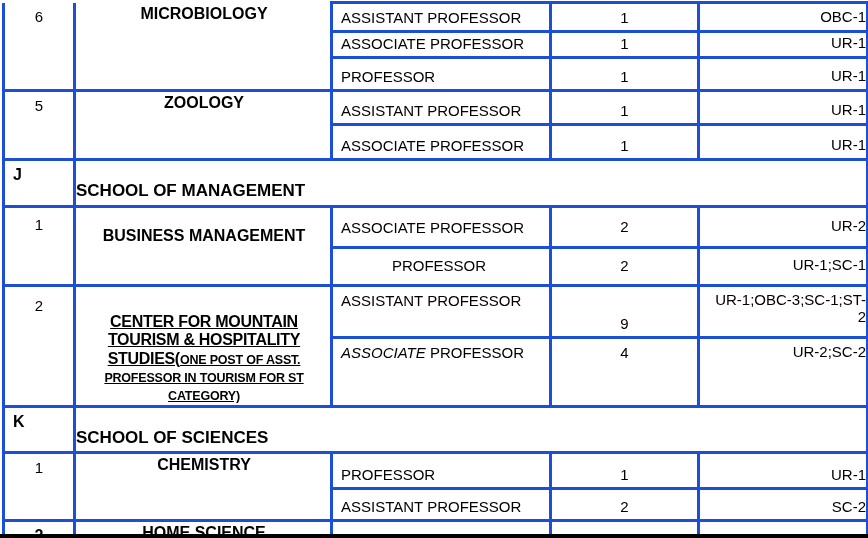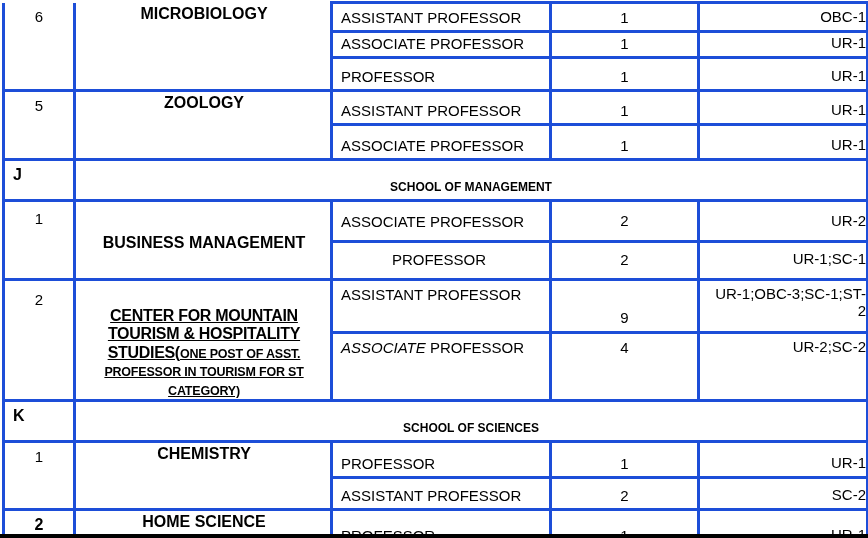--- a/index.html
+++ b/index.html
@@ -28,30 +28,30 @@
   .h37{height:35px}.h43{height:41px}.h40{height:38px}.h49{height:47px}
   .h63{height:61px}.h38{height:36px}.h34{height:32px}.hlast{height:40px}
 
   
   .sl{vertical-align:top;text-align:center;padding-top:5px;}
   .dept{vertical-align:top;text-align:center;padding:2px 8px 0 10px;font-weight:700;font-size:16px;}
   .pos{text-align:left;padding:2px 4px 4px 8px;}
   .cnt{text-align:center;padding-bottom:4px;}
   .cat{text-align:right;padding-left:10px;padding-bottom:4px;line-height:1.12;}
   .sec-letter{vertical-align:top;text-align:left;font-weight:700;font-size:16px;padding:5px 0 0 8px;}
-  .sec-title{vertical-align:top;text-align:center;font-weight:700;font-size:12px;padding-top:20px;}
+  .sec-title{vertical-align:top;font-weight:700;font-size:17px;padding-top:20px;}
 
   
   .vt{vertical-align:top;padding-top:5px;}
   .vt8{vertical-align:top;padding-top:8px;}
   .vm{vertical-align:middle;padding-bottom:0;}
   .center{text-align:center;padding-left:0;}
   .pt8{padding-top:8px;}
   .pt10{padding-top:10px;}
-  .pt24{padding-top:32px;}
+  .pt24{padding-top:19px;}
   .pt26{padding-top:26px;text-decoration:underline;}
   .boldnum{font-weight:700;font-size:16px;}
 
   .dept-main{line-height:18px;letter-spacing:-0.3px;}
   .dept-note{font-size:12.5px;line-height:15px;letter-spacing:-0.2px;}
   .italic{font-style:italic;}
 
   .bottom-bar{position:absolute;left:0;bottom:0;width:868px;height:4px;background:#000;}
 </style>
 </head>

